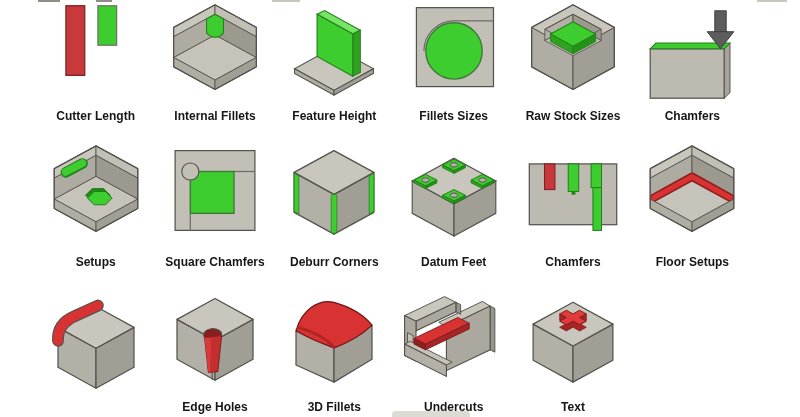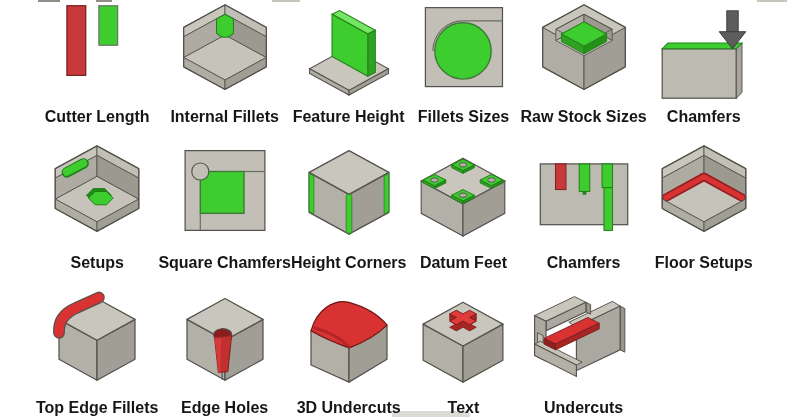--- a/index.html
+++ b/index.html
@@ -22,21 +22,21 @@
     display:flex;flex-direction:column;
     align-items:center;
   }
   .iconwrap{
     flex:1;width:100%;
     display:flex;justify-content:center;align-items:center;
   }
   .row1 .iconwrap{align-items:flex-start;padding-top:2px;}
   .label{
     height:17px;line-height:15px;
-    font-size:16px;font-weight:bold;color:#161616;
+    font-size:12px;font-weight:bold;color:#161616;
     text-align:left;white-space:nowrap;
   }
   svg{display:block;}
   .row1 svg{width:114px;height:94px;}
   .row2 svg, .row3 svg{width:114px;height:101px;}
   
   .frag{position:absolute;background:#8f8d86;}
   .frag.light{background:#c9c6bd;}
   .bottom-bar{
     position:absolute;left:392px;top:411px;width:78px;height:8px;
@@ -186,21 +186,21 @@
       <div class="iconwrap">
           <svg viewBox="0 0 120 100">
         <polygon points="18,31 60,54 60,96 18,73" fill="#b3b0a7" stroke="#54524c" stroke-width="1.4" stroke-linejoin="round"></polygon>
         <polygon points="60,54 102,31 102,73 60,96" fill="#a19e95" stroke="#54524c" stroke-width="1.4" stroke-linejoin="round"></polygon>
         <polygon points="60,8 102,31 60,54 18,31" fill="#c9c6bd" stroke="#54524c" stroke-width="1.4" stroke-linejoin="round"></polygon>
         <polygon points="18,32 23,34.7 23,74.7 18,72" fill="#3ecd2e" stroke="#25801c" stroke-width="0.8"></polygon>
         <rect x="57" y="54" width="6" height="41" rx="2" fill="#3ecd2e" stroke="#25801c" stroke-width="0.8"></rect>
         <polygon points="97,34.7 102,32 102,72 97,74.7" fill="#3ecd2e" stroke="#25801c" stroke-width="0.8"></polygon>
       </svg>
         </div>
-      <div class="label">Height Corners</div>
+      <div class="label">Deburr Corners</div>
     </div>
 
     <div class="cell row2">
       <div class="iconwrap">
           <svg viewBox="0 0 120 100">
         <polygon points="16,40 60,64 60,98 16,74" fill="#b3b0a7" stroke="#54524c" stroke-width="1.2"></polygon>
         <polygon points="60,64 104,40 104,74 60,98" fill="#a19e95" stroke="#54524c" stroke-width="1.2"></polygon>
         <polygon points="60,16 104,40 60,64 16,40" fill="#c9c6bd" stroke="#54524c" stroke-width="1.2"></polygon>
         <g>
           <polygon points="48,23 60,29 60,32 48,26" fill="#2da31f" stroke="#1d7a16" stroke-width="0.8"></polygon>
@@ -268,21 +268,20 @@
     <div class="cell row3">
       <div class="iconwrap">
           <svg viewBox="0 0 120 100">
         <polygon points="20,32 60,54 60,96 20,74" fill="#b3b0a7" stroke="#54524c" stroke-width="1.3" stroke-linejoin="round"></polygon>
         <polygon points="60,54 100,32 100,74 60,96" fill="#a19e95" stroke="#54524c" stroke-width="1.3" stroke-linejoin="round"></polygon>
         <polygon points="60,10 100,32 60,54 20,32" fill="#c9c6bd" stroke="#54524c" stroke-width="1.3" stroke-linejoin="round"></polygon>
         <path d="M20,46 Q19,28 38,20 L62,9" fill="none" stroke="#54524c" stroke-width="12.5" stroke-linecap="round"></path>
         <path d="M20,46 Q19,28 38,20 L62,9" fill="none" stroke="#d83232" stroke-width="10" stroke-linecap="round"></path>
       </svg>
         </div>
-      <div class="label">Top Edge Fillets</div>
     </div>
 
     <div class="cell row3">
       <div class="iconwrap">
           <svg viewBox="0 0 120 100">
         <polygon points="20,32 60,54 60,96 20,74" fill="#b3b0a7" stroke="#54524c" stroke-width="1.3" stroke-linejoin="round"></polygon>
         <polygon points="60,54 100,32 100,74 60,96" fill="#a19e95" stroke="#54524c" stroke-width="1.3" stroke-linejoin="round"></polygon>
         <polygon points="60,10 100,32 60,54 20,32" fill="#c9c6bd" stroke="#54524c" stroke-width="1.3" stroke-linejoin="round"></polygon>
         <polygon points="49,51 67,49 63,87 53,88" fill="#c12f2f" stroke="#7e1d1d" stroke-width="1"></polygon>
         <polygon points="49,51 56,51.5 55,88 53,88" fill="#d83a3a"></polygon>
@@ -295,34 +294,21 @@
 
     <div class="cell row3">
       <div class="iconwrap">
           <svg viewBox="0 0 120 100">
         <polygon points="20,44 60,62 60,98 20,80" fill="#b3b0a7" stroke="#54524c" stroke-width="1.3" stroke-linejoin="round"></polygon>
         <polygon points="60,62 100,38 100,74 60,98" fill="#a19e95" stroke="#54524c" stroke-width="1.3" stroke-linejoin="round"></polygon>
         <path d="M20,44 C26,22 44,10 60,14 C78,19 92,28 100,38 C90,48 76,56 60,62 C46,57 32,51 20,44 Z" fill="#d83232" stroke="#6e1717" stroke-width="1.3"></path>
         <path d="M24,41 Q48,48 60,61" fill="none" stroke="#b02626" stroke-width="3" stroke-linecap="round"></path>
       </svg>
         </div>
-      <div class="label">3D Undercuts</div>
-    </div>
-
-    <div class="cell row3">
-      <div class="iconwrap">
-          <svg viewBox="0 0 120 100">
-        <polygon points="18,37 60,60 60,98 18,75" fill="#b3b0a7" stroke="#54524c" stroke-width="1.3" stroke-linejoin="round"></polygon>
-        <polygon points="60,60 102,37 102,75 60,98" fill="#a19e95" stroke="#54524c" stroke-width="1.3" stroke-linejoin="round"></polygon>
-        <polygon points="60,14 102,37 60,60 18,37" fill="#c9c6bd" stroke="#54524c" stroke-width="1.3" stroke-linejoin="round"></polygon>
-        <path d="M74,26.2 L67,30 L74,33.8 L67,37.6 L60,33.8 L53,37.6 L46,33.8 L53,30 L46,26.2 L46,32.7 L53,36.5 L46,40.3 L53,44.1 L60,40.3 L67,44.1 L74,40.3 L67,36.5 L74,32.7 Z" fill="#a62525" stroke="#7e1a1a" stroke-width="0.8"></path>
-        <path d="M53,22.4 L60,26.2 L67,22.4 L74,26.2 L67,30 L74,33.8 L67,37.6 L60,33.8 L53,37.6 L46,33.8 L53,30 L46,26.2 Z" fill="#e23b3b" stroke="#7e1a1a" stroke-width="1"></path>
-      </svg>
-        </div>
-      <div class="label">Text</div>
+      <div class="label">3D Fillets</div>
     </div>
 
     <div class="cell row3">
       <div class="iconwrap">
           <svg viewBox="0 0 120 100">
         <polygon points="98,18 103,20.5 103,66.5 98,64" fill="#98958c" stroke="#54524c" stroke-width="1"></polygon>
         <polygon points="52,40 98,18 90,13 44,35" fill="#c9c6bd" stroke="#54524c" stroke-width="1"></polygon>
         <polygon points="52,40 98,18 98,64 52,86" fill="#aba89f" stroke="#54524c" stroke-width="1.2"></polygon>
         <polygon points="8,28 50,8 62,14 20,34" fill="#c9c6bd" stroke="#54524c" stroke-width="1"></polygon>
         <polygon points="62,14 67,16.5 67,26.5 62,24" fill="#98958c" stroke="#54524c" stroke-width="1"></polygon>
@@ -332,14 +318,27 @@
         <polygon points="8,58 14,55 58,77 52,80" fill="#c6c3ba" stroke="#54524c" stroke-width="1"></polygon>
         <polygon points="8,58 52,80 52,92 8,70" fill="#b3b0a7" stroke="#54524c" stroke-width="1.2"></polygon>
         <polygon points="18,52 64,30 76,36 30,58" fill="#d83232" stroke="#7e1d1d" stroke-width="1"></polygon>
         <polygon points="30,58 76,36 76,42 30,64" fill="#a62525" stroke="#7e1d1d" stroke-width="1"></polygon>
         <polygon points="18,52 30,58 30,64 18,58" fill="#8f1f1f" stroke="#7e1d1d" stroke-width="1"></polygon>
       </svg>
         </div>
       <div class="label">Undercuts</div>
     </div>
 
+    <div class="cell row3">
+      <div class="iconwrap">
+          <svg viewBox="0 0 120 100">
+        <polygon points="18,37 60,60 60,98 18,75" fill="#b3b0a7" stroke="#54524c" stroke-width="1.3" stroke-linejoin="round"></polygon>
+        <polygon points="60,60 102,37 102,75 60,98" fill="#a19e95" stroke="#54524c" stroke-width="1.3" stroke-linejoin="round"></polygon>
+        <polygon points="60,14 102,37 60,60 18,37" fill="#c9c6bd" stroke="#54524c" stroke-width="1.3" stroke-linejoin="round"></polygon>
+        <path d="M74,26.2 L67,30 L74,33.8 L67,37.6 L60,33.8 L53,37.6 L46,33.8 L53,30 L46,26.2 L46,32.7 L53,36.5 L46,40.3 L53,44.1 L60,40.3 L67,44.1 L74,40.3 L67,36.5 L74,32.7 Z" fill="#a62525" stroke="#7e1a1a" stroke-width="0.8"></path>
+        <path d="M53,22.4 L60,26.2 L67,22.4 L74,26.2 L67,30 L74,33.8 L67,37.6 L60,33.8 L53,37.6 L46,33.8 L53,30 L46,26.2 Z" fill="#e23b3b" stroke="#7e1a1a" stroke-width="1"></path>
+      </svg>
+        </div>
+      <div class="label">Text</div>
+    </div>
+
   </div>
 </div>
 
 </body></html>

